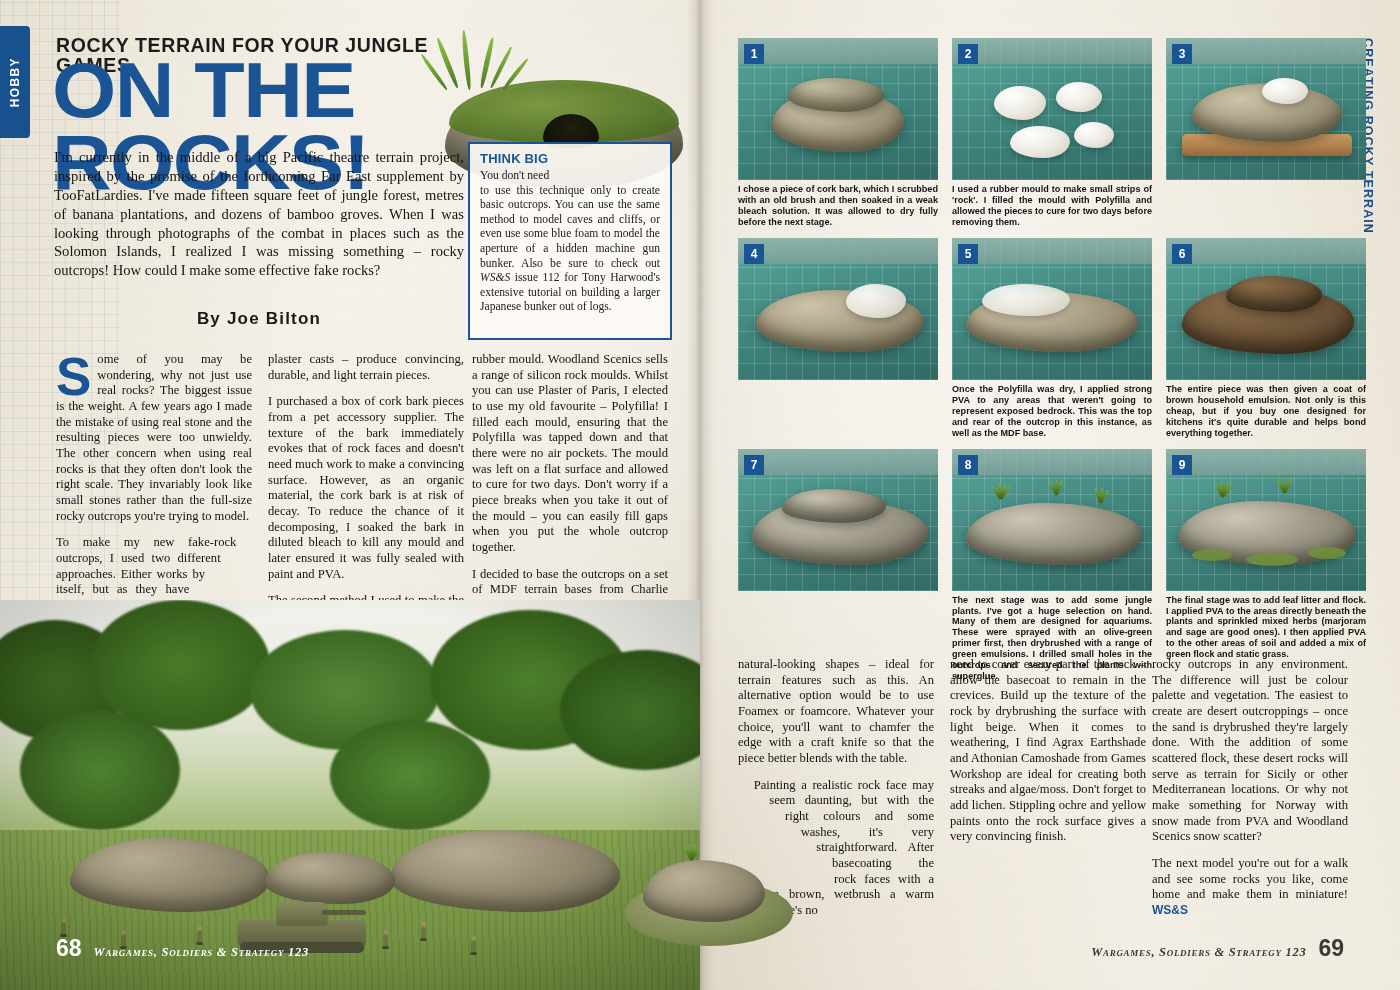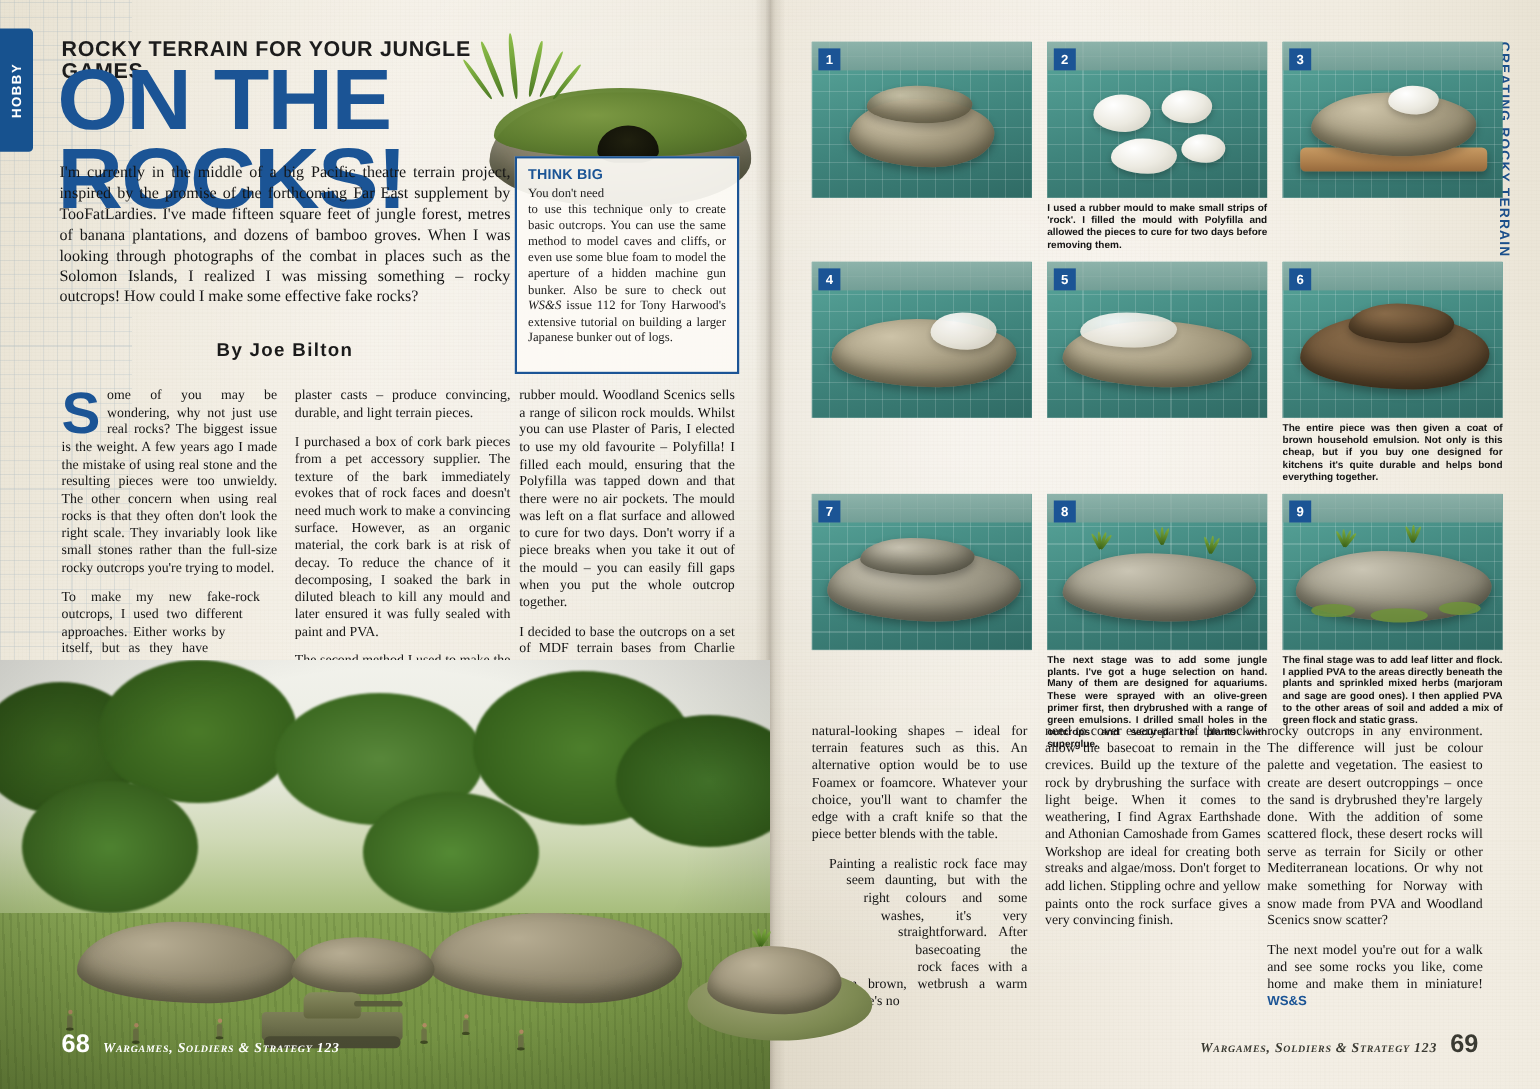--- a/index.html
+++ b/index.html
@@ -301,20 +301,21 @@
 
     <div class="srow">
       <div class="step">
         <div class="photo">
           <div class="cuttingmat"></div>
           <div class="matband"></div>
           <div class="stepnum">1</div>
           <div class="rockblob" style="left:34px;top:52px;width:132px;height:62px"></div>
           <div class="rockblob" style="left:50px;top:40px;width:96px;height:34px;opacity:.95"></div>
         </div>
+        <div class="cap">I chose a piece of cork bark, which I scrubbed with an old brush and then soaked in a weak bleach solution. It was allowed to dry fully before the next stage.</div>
       </div>
       <div class="step">
         <div class="photo">
           <div class="cuttingmat"></div>
           <div class="matband"></div>
           <div class="stepnum">2</div>
           <div class="whiteblob" style="left:42px;top:48px;width:52px;height:34px"></div>
           <div class="whiteblob" style="left:104px;top:44px;width:46px;height:30px"></div>
           <div class="whiteblob" style="left:58px;top:88px;width:60px;height:32px"></div>
           <div class="whiteblob" style="left:122px;top:84px;width:40px;height:26px"></div>
@@ -344,20 +345,21 @@
         </div>
       </div>
       <div class="step">
         <div class="photo">
           <div class="cuttingmat"></div>
           <div class="matband"></div>
           <div class="stepnum">5</div>
           <div class="rockblob" style="left:14px;top:54px;width:172px;height:60px"></div>
           <div class="whiteblob" style="left:30px;top:46px;width:88px;height:32px;opacity:.9"></div>
         </div>
+        <div class="cap">Once the Polyfilla was dry, I applied strong PVA to any areas that weren't going to represent exposed bedrock. This was the top and rear of the outcrop in this instance, as well as the MDF base.</div>
       </div>
       <div class="step">
         <div class="photo">
           <div class="cuttingmat"></div>
           <div class="matband"></div>
           <div class="stepnum">6</div>
           <div class="brownblob" style="left:16px;top:48px;width:172px;height:68px"></div>
           <div class="brownblob" style="left:60px;top:38px;width:96px;height:36px"></div>
         </div>
         <div class="cap">The entire piece was then given a coat of brown household emulsion. Not only is this cheap, but if you buy one designed for kitchens it's quite durable and helps bond everything together.</div>

